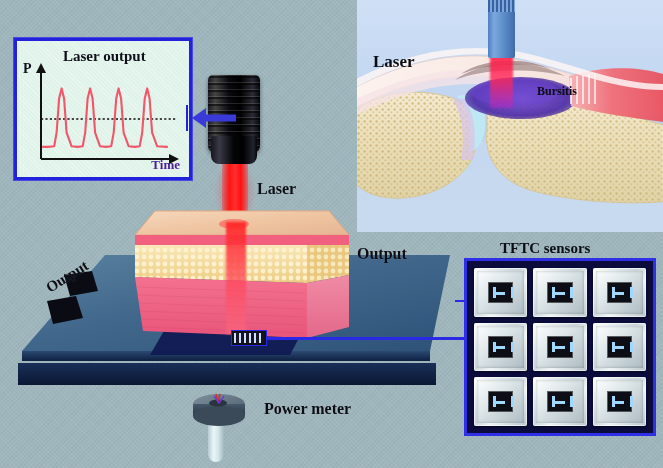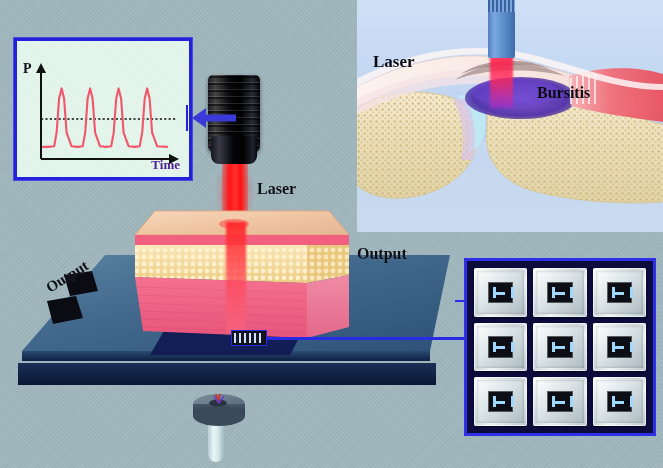--- a/index.html
+++ b/index.html
@@ -145,20 +145,21 @@
   .tftc-die:after{
     content:"";position:absolute;left:30%;top:46%;width:40%;height:3px;background:#9fd8ff;
   }
 </style>
 </head>
 <body>
 
 <div id="fig">
 
   <div id="chart-panel">
+    <div id="chart-title">Laser output</div>
     <div id="ylab-p">P</div>
     <div id="xlab-time">Time</div>
     <svg id="chart-svg" viewBox="0 0 172 136">
 
       <line x1="24" y1="118" x2="152" y2="118" stroke="#111" stroke-width="2"></line>
       <line x1="24" y1="118" x2="24" y2="26" stroke="#111" stroke-width="2"></line>
       <polygon points="152,113 162,118 152,123" fill="#111"></polygon>
       <polygon points="19,32 24,22 29,32" fill="#111"></polygon>
 
       <line id="threshold-line" x1="24" y1="78.0" x2="160" y2="78.0" stroke="#111" stroke-width="1.3" stroke-dasharray="2.2 2.2"></line>
@@ -282,20 +283,21 @@
       </linearGradient>
     </defs>
     <ellipse cx="29" cy="12" rx="26" ry="10" fill="url(#pmTop)"></ellipse>
     <rect x="3" y="12" width="52" height="12" fill="url(#pmSide)"></rect>
     <ellipse cx="29" cy="24" rx="26" ry="10" fill="#3a4a59"></ellipse>
     <ellipse cx="28" cy="11" rx="9" ry="3.6" fill="#2a3440"></ellipse>
     <path d="M26 2 L28 10 L30 2" stroke="#d0342c" stroke-width="1.6" fill="none"></path>
     <path d="M24 4 L29 11 L34 4" stroke="#6a3ad8" stroke-width="1.4" fill="none"></path>
   </svg>
   <div id="pm-probe"></div>
+  <div class="lbl" style="left:264px;top:400px;font-size:16px;">Power meter</div>
 
   <div id="inset">
     <svg viewBox="0 0 306 232" width="306" height="232">
       <defs>
         <linearGradient id="insetBg" x1="0" y1="0" x2="0" y2="1">
           <stop offset="0%" stop-color="#cfe0f6"></stop>
           <stop offset="55%" stop-color="#bdd2ef"></stop>
           <stop offset="100%" stop-color="#cfe2f2"></stop>
         </linearGradient>
         <linearGradient id="boneG" x1="0" y1="0" x2="0" y2="1">
@@ -362,23 +364,24 @@
       </g>
 
       <path d="M-10 84 C50 50 112 40 172 54 C222 66 262 84 306 84 L306 90
                C260 90 218 72 170 60 C110 46 48 58 -10 92 Z" fill="#fdf6f6" opacity="0.85"></path>
     </svg>
 
     <div id="inset-beam"></div>
     <div id="inset-probe"></div>
 
     <div class="inset-lbl" style="left:16px;top:52px;font-size:17px;">Laser</div>
-    <div class="inset-lbl" style="left:180px;top:84px;font-size:16px;">Bursitis</div>
+    <div class="inset-lbl" style="left:180px;top:84px;font-size:12px;">Bursitis</div>
   </div>
 
+  <div id="tftc-title">TFTC sensors</div>
   <div id="tftc-panel">
     <div class="tftc-cell">
         <div class="tftc-die"></div>
       </div>
     <div class="tftc-cell">
         <div class="tftc-die"></div>
       </div>
     <div class="tftc-cell">
         <div class="tftc-die"></div>
       </div>

